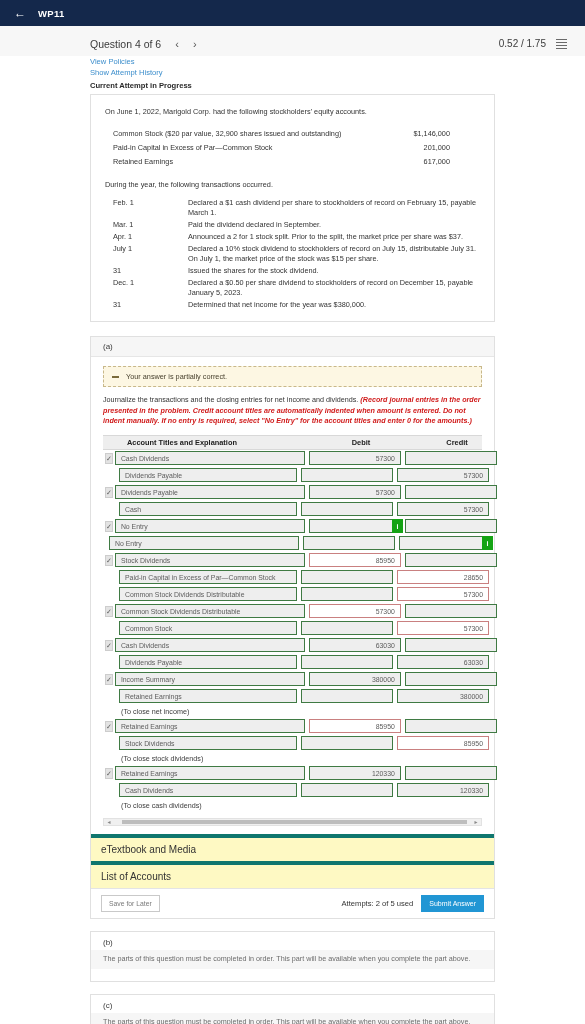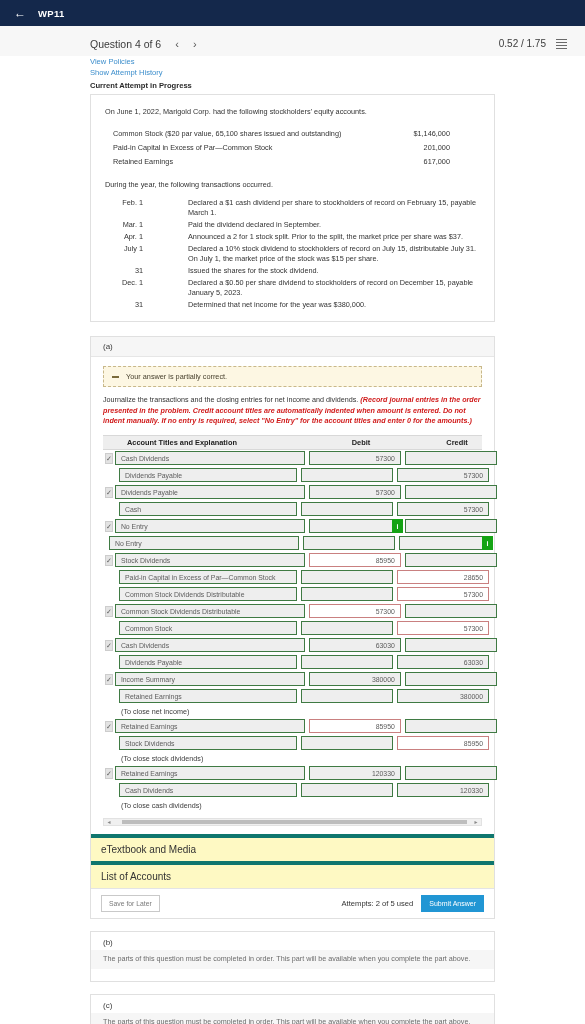--- a/index.html
+++ b/index.html
@@ -115,21 +115,21 @@
     color: #333;
     line-height: 11px;
   }
   .problem .lead { margin-bottom: 9px; }
   .eq-table { width: 100%; border-collapse: collapse; margin-left: 8px; }
   .eq-table td { font-size: 7.3px; padding: 1.5px 0; color: #333; }
   .eq-table td.amt { text-align: right; width: 70px; padding-right: 38px;}
   .trans-lead { margin-top: 11px; margin-bottom: 7px; }
   .tx { width: 100%; border-collapse: collapse; margin-left: 8px; }
   .tx td { font-size: 7.3px; color: #333; padding: 1px 0; vertical-align: top; line-height: 10px;}
-  .tx td.date { width: 40px; text-align: right; padding-right: 10px; white-space: nowrap; }
+  .tx td.date { width: 40px; padding-right: 10px; white-space: nowrap; }
   .tx td.desc { padding-right: 6px; padding-left: 35px; }
 
   
   .part {
     margin: 14px 90px 0 90px;
     border: 1px solid #e0e0e0;
     background: #ffffff;
   }
   .part-head {
     background: #f6f6f6;
@@ -320,21 +320,21 @@
     <a class="link">Show Attempt History</a>
   </div>
   <div class="attempt-title">Current Attempt in Progress</div>
 
   <div class="card">
     <div class="problem">
       <div class="lead">On June 1, 2022, Marigold Corp. had the following stockholders' equity accounts.</div>
       <table class="eq-table">
         <tbody>
             <tr>
-              <td>Common Stock ($20 par value, 65,100 shares issued and outstanding)</td>
+              <td>Common Stock ($20 par value, 32,900 shares issued and outstanding)</td>
               <td class="amt">$1,146,000</td>
             </tr>
             <tr>
               <td>Paid-in Capital in Excess of Par—Common Stock</td>
               <td class="amt">201,000</td>
             </tr>
             <tr>
               <td>Retained Earnings</td>
               <td class="amt">617,000</td>
             </tr>

